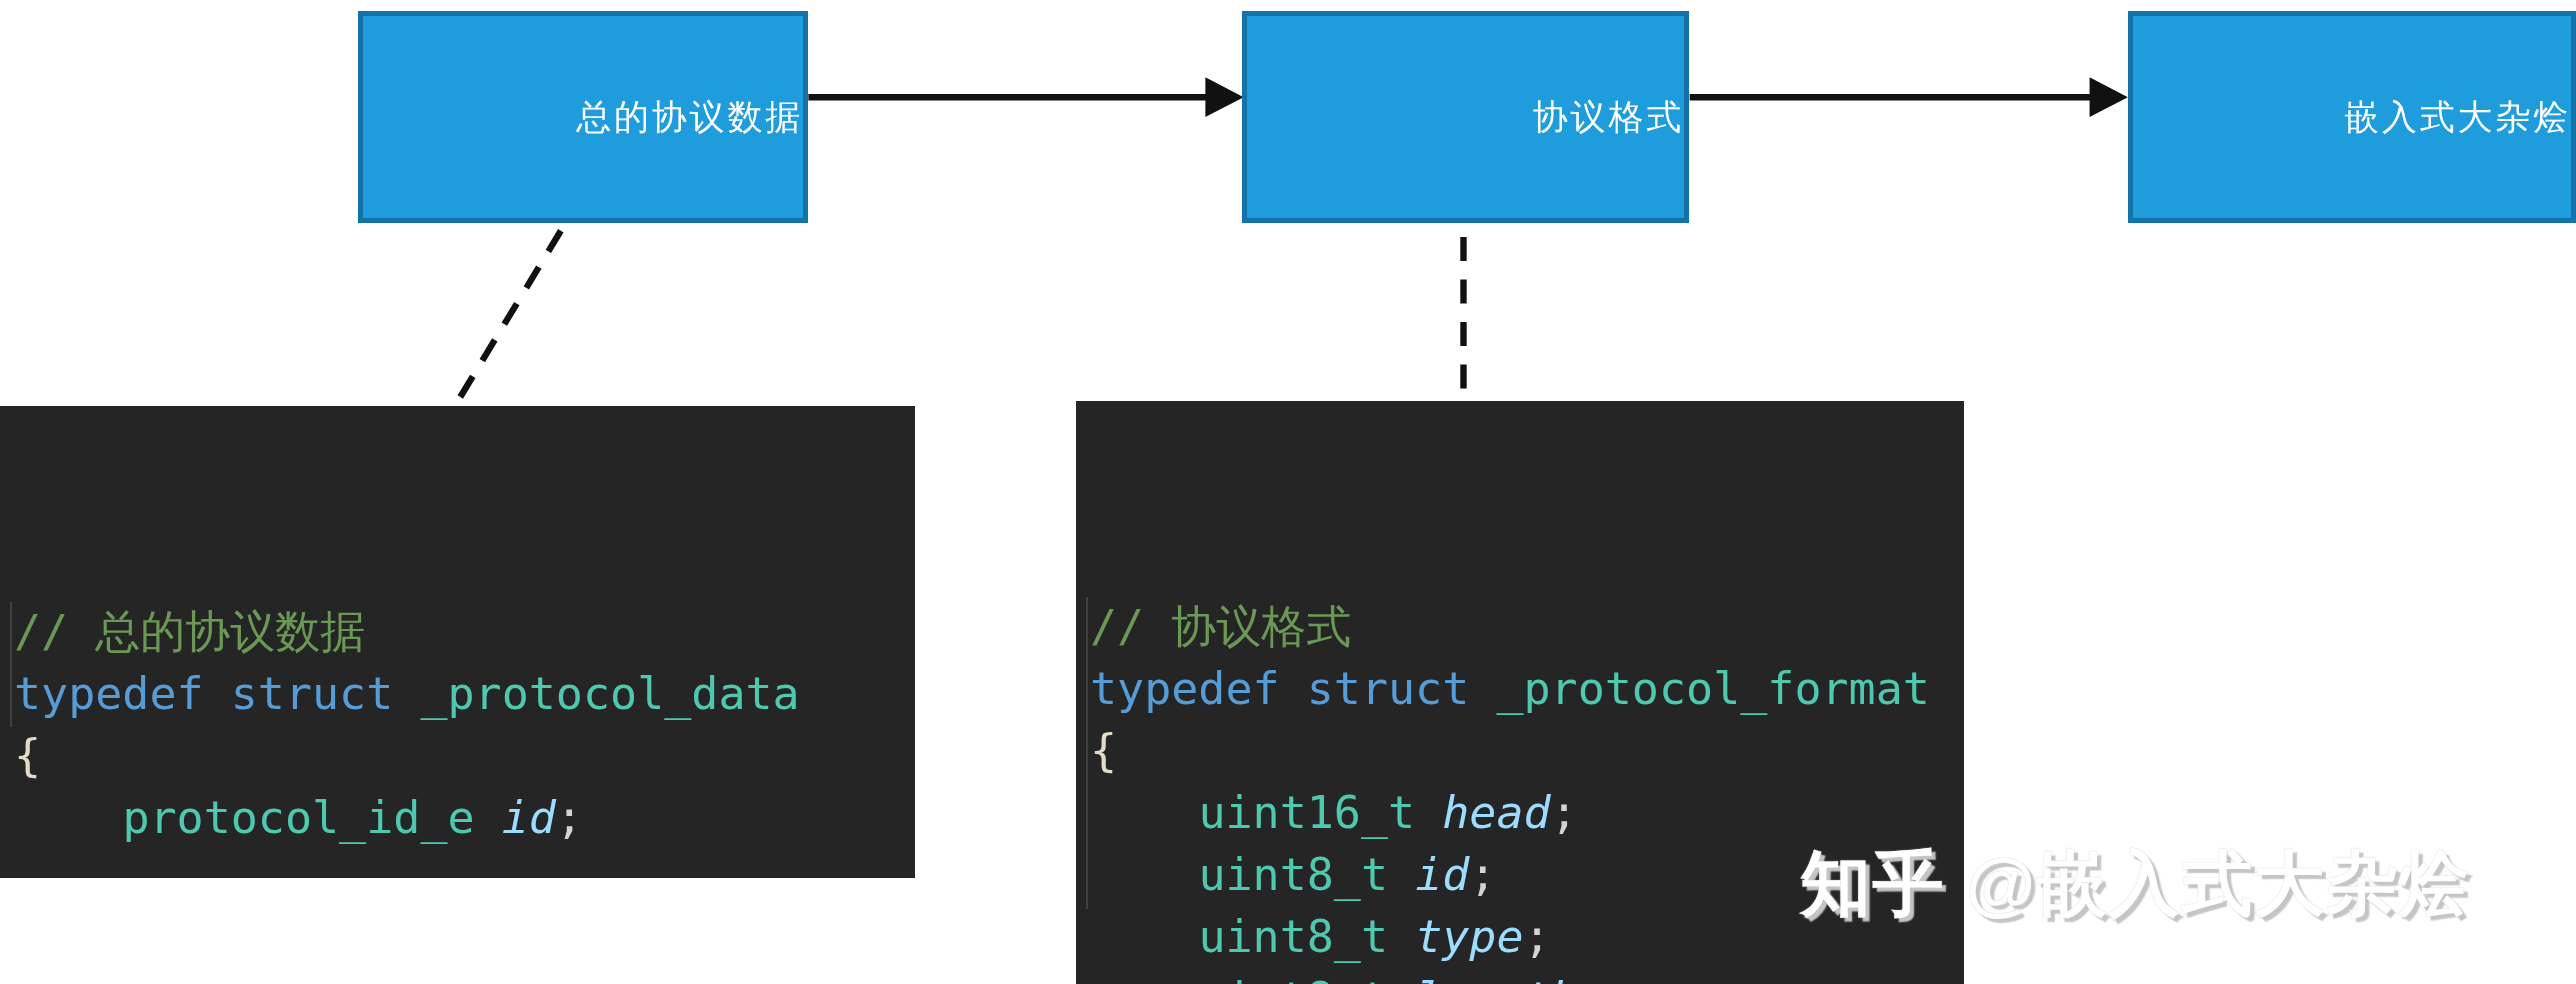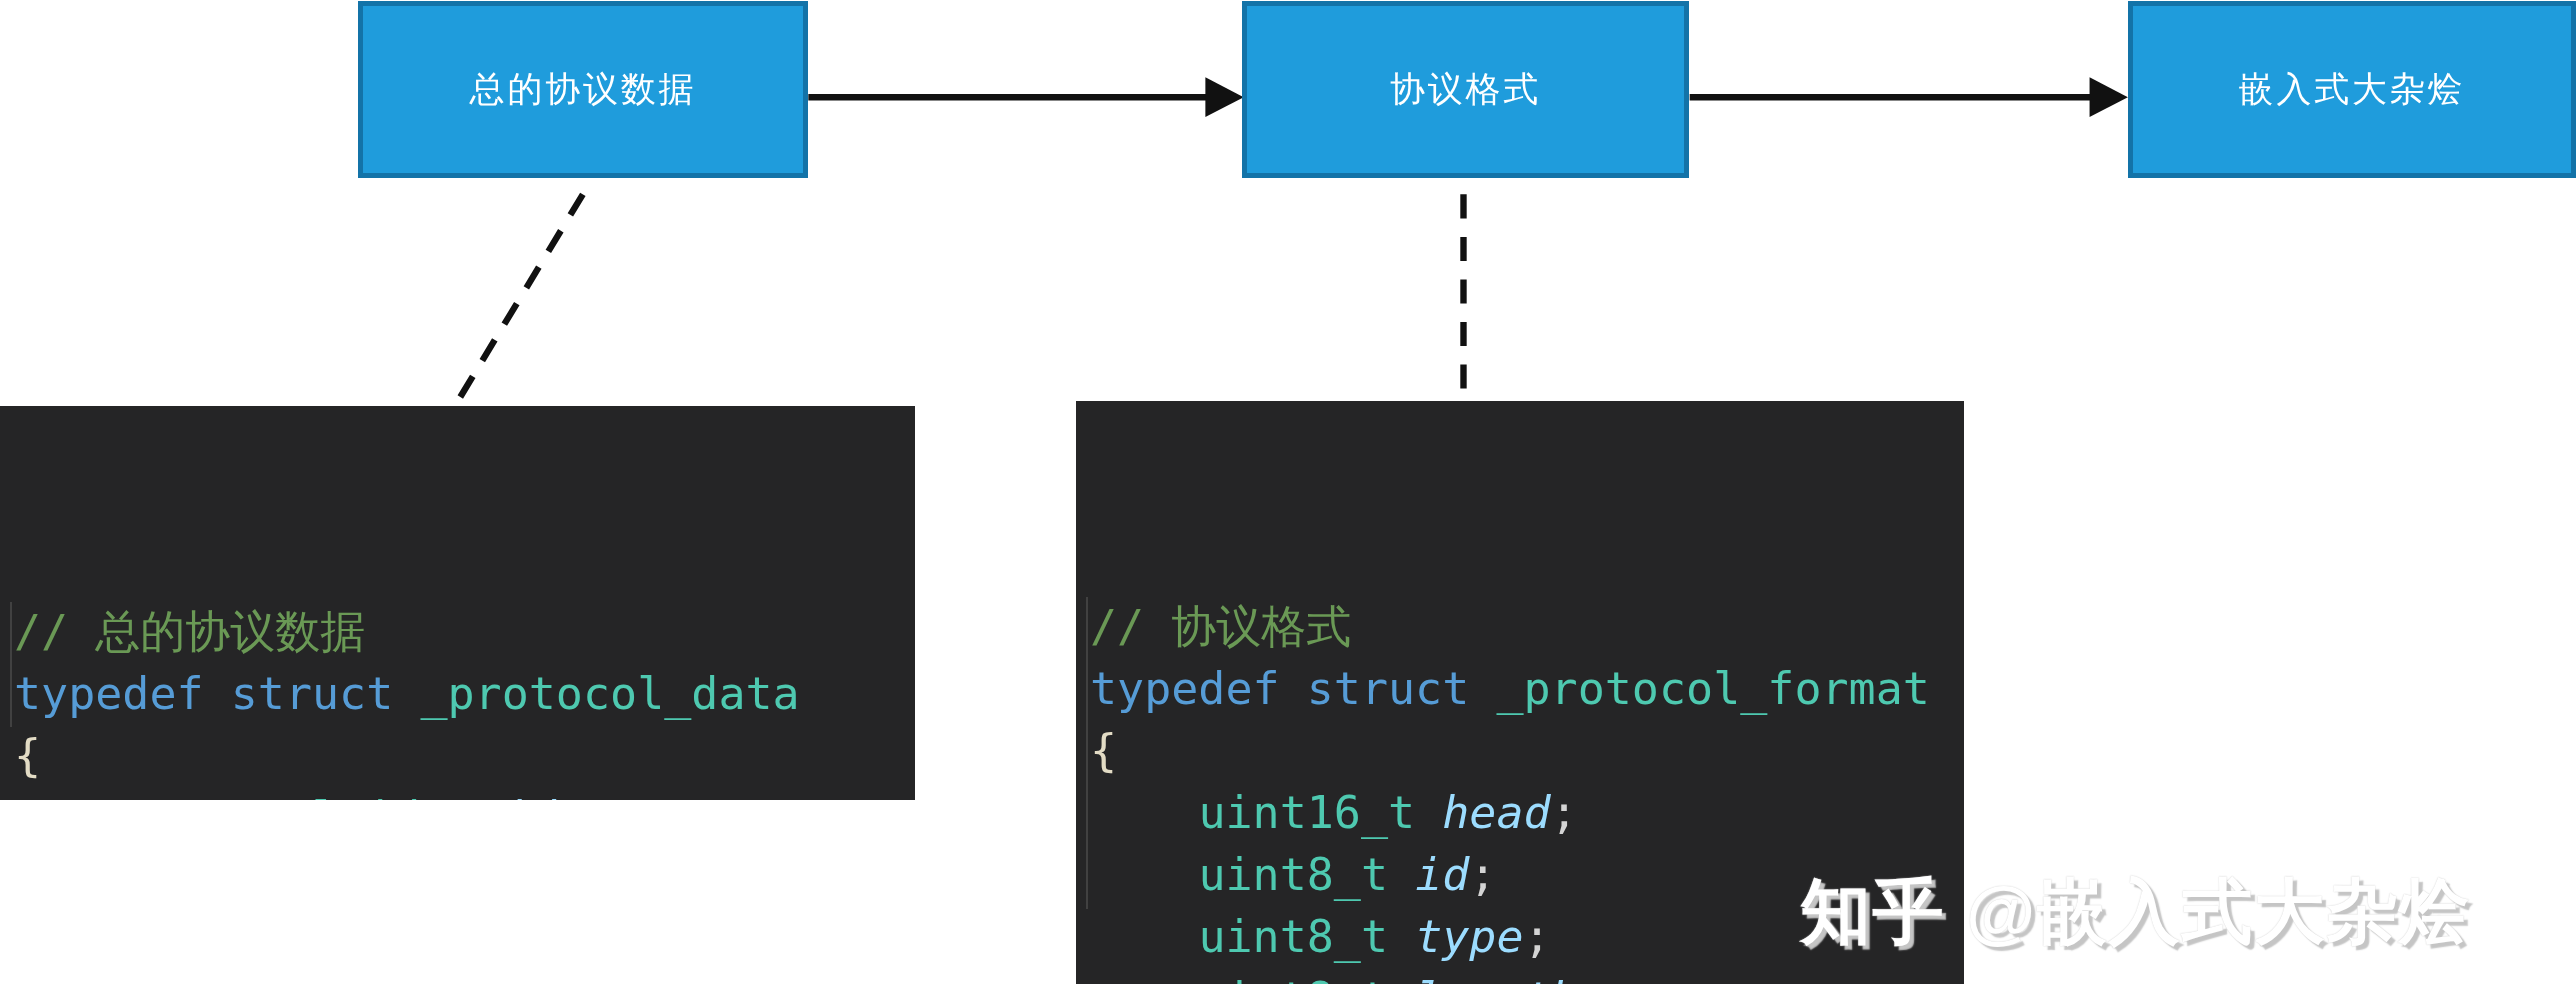--- a/index.html
+++ b/index.html
@@ -6,25 +6,25 @@
   body{
     width:2576px;height:985px;
     background:var(--page_bg,#ffffff);
     font-family:"Liberation Sans", sans-serif;
     overflow:hidden;
   }
   .canvas{position:relative;width:2576px;height:985px;}
 
   
   .flow-box{
-    position:absolute;top:1px;height:177px;
+    position:absolute;top:11px;height:212px;
     background:var(--box_fill);
     border:5px solid var(--box_border);
     box-sizing:border-box;
-    display:flex;align-items:center;justify-content:center;
+    display:flex;align-items:center;justify-content:flex-end;
   }
   .flow-box .label{
     color:var(--box_text);
     font-size:35px;
     letter-spacing:2.8px;
     font-family:"Liberation Sans", sans-serif;
   }
   #box-protocol-data{left:358px;width:450px;}
   #box-protocol-format{left:1242px;width:447px;}
   #box-send-buffer{left:2128px;width:448px;}
@@ -38,21 +38,21 @@
   .code-block{
     position:absolute;
     background:var(--code_bg);
     box-sizing:border-box;
     padding:8.5px 0 8.5px 14px;
     font-family:"DejaVu Sans Mono", monospace;
     font-size:45px;line-height:62px;
     white-space:pre;
     overflow:hidden;
   }
-  #code-protocol-data{left:0;top:406px;width:915px;height:394px;}
+  #code-protocol-data{left:0;top:406px;width:915px;height:472px;}
   #code-protocol-format{left:1076px;top:401px;width:888px;height:584px;}
   .code-line{white-space:pre;}
   .tok-comment{color:var(--comment);}
   .tok-keyword{color:var(--keyword);}
   .tok-type{color:var(--type);}
   .tok-variable{color:var(--variable);font-style:italic;}
   .tok-punct{color:var(--punct);}
   .tok-brace{color:var(--brace);}
   .tok-plain{color:var(--punct);}
   .indent-guide{
@@ -65,21 +65,20 @@
   
   .watermark{
     position:absolute;left:1800px;top:837px;
     font-size:71px;font-weight:bold;
     letter-spacing:1.4px;
     color:var(--watermark_text);
     text-shadow:4.3px 4.3px 1.4px var(--watermark_shadow), 0 0 1.4px var(--watermark_shadow);
     white-space:nowrap;
     z-index:5;
     font-family:"Liberation Sans", sans-serif;
-    margin-top:28px;
   }
 </style>
 </head>
 <body>
 
 <div class="canvas">
 
   <svg class="connectors" width="2576" height="985" viewBox="0 0 3633 1389">
     <line x1="1140" y1="137" x2="1702" y2="137" stroke-width="9"></line>
     <polygon points="1700,109 1700,165 1754,137"></polygon>

